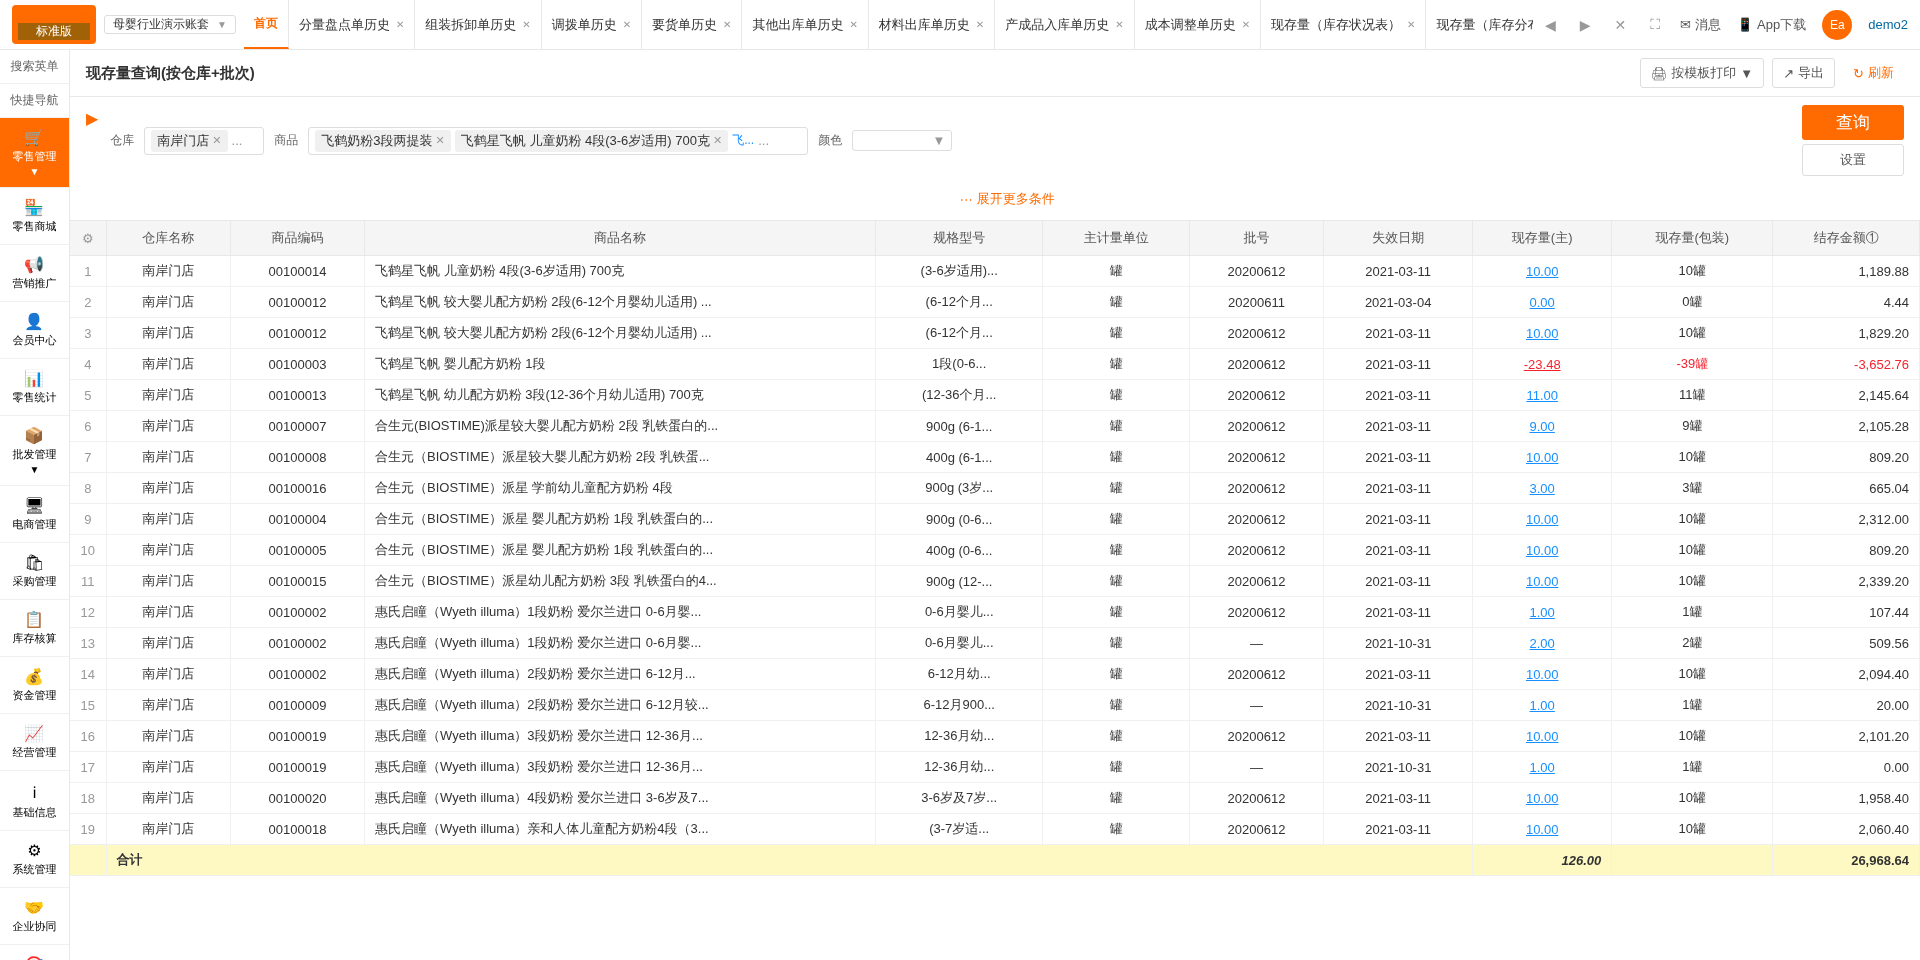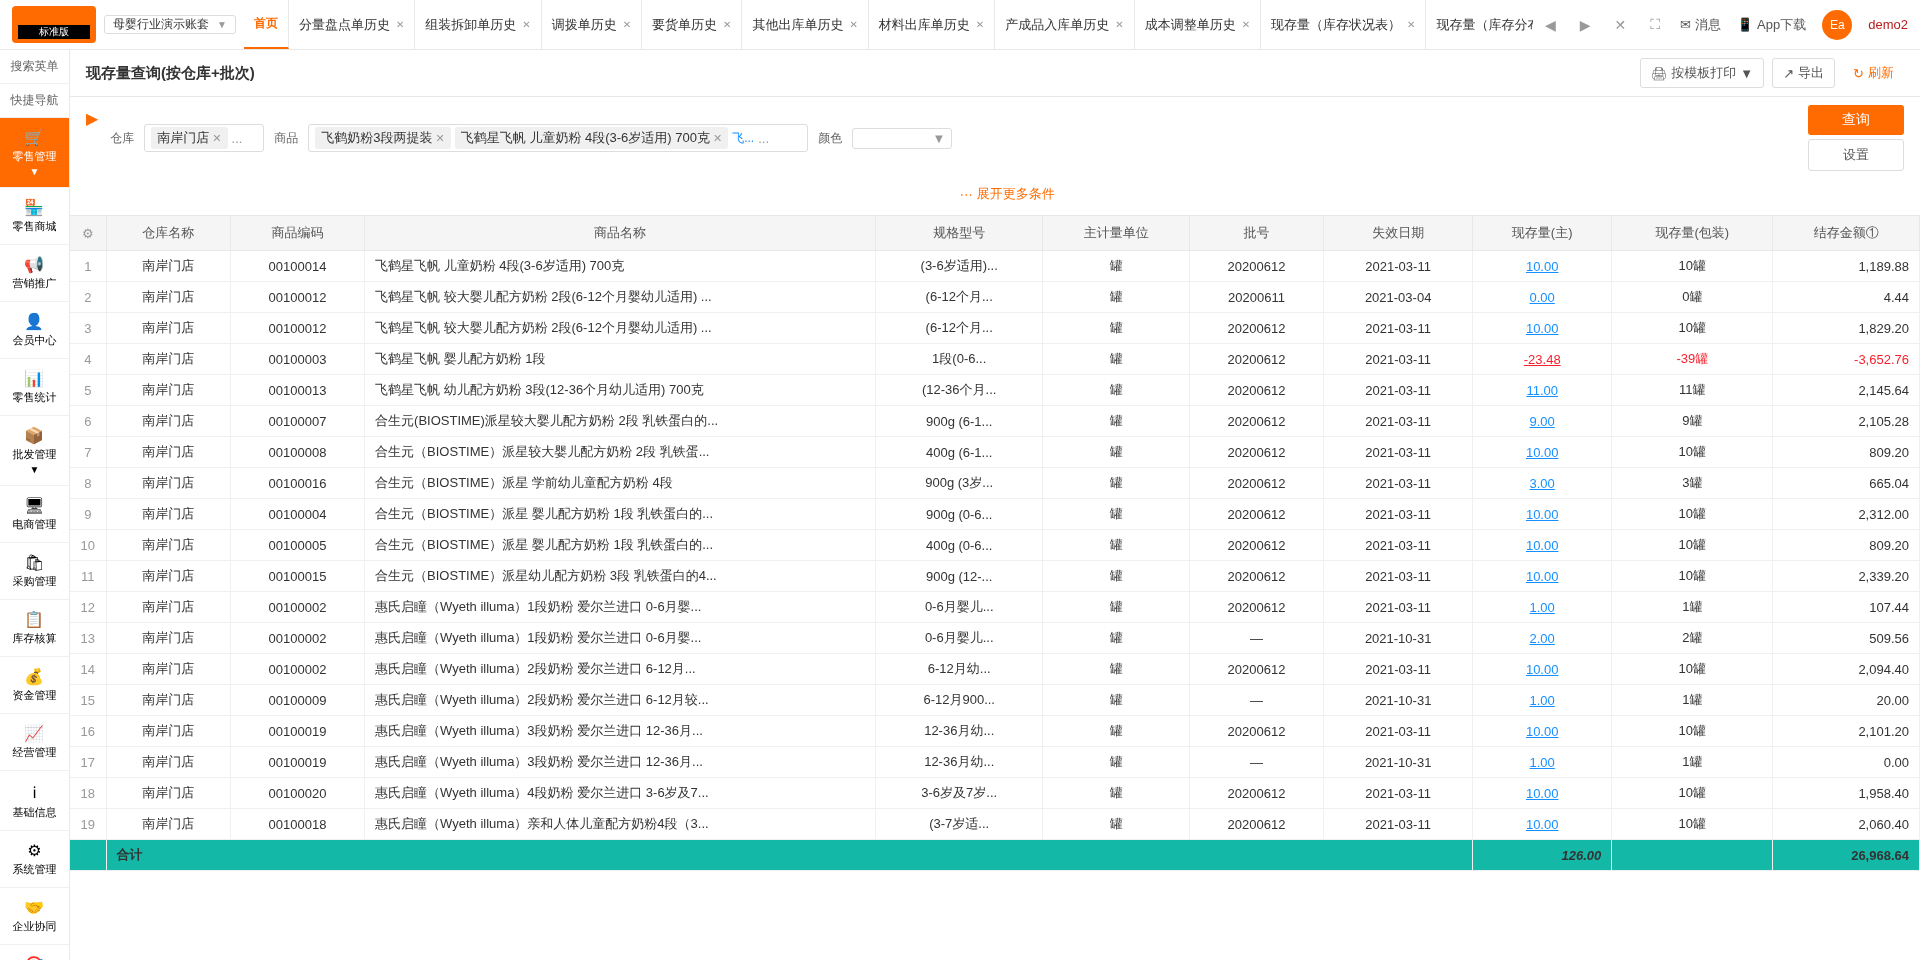--- a/index.html
+++ b/index.html
@@ -10,21 +10,21 @@
     .logo-area { display: flex; align-items: center; gap: 6px; min-width: 80px; }
     .logo-text { font-size: 12px; color: #ff6b00; font-weight: bold; line-height: 1.2; }
     .tab-bar { display: flex; align-items: center; overflow: hidden; flex: 1; gap: 0; height: 100%; }
     .tab-item { display: flex; align-items: center; padding: 0 10px; height: 100%; border-right: 1px solid #e8e8e8; cursor: pointer; white-space: nowrap; font-size: 12px; color: #333; background: #fff; position: relative; gap: 4px; }
     .tab-item.home { color: #ff6b00; font-weight: bold; border-bottom: 2px solid #ff6b00; }
     .tab-item .close-btn { font-size: 10px; color: #999; margin-left: 2px; cursor: pointer; }
     .top-bar-right { display: flex; align-items: center; gap: 16px; margin-left: auto; }
     .top-bar-right .msg { display: flex; align-items: center; gap: 4px; color: #555; cursor: pointer; }
     .top-bar-right .app { display: flex; align-items: center; gap: 4px; color: #555; cursor: pointer; }
     .user-avatar { width: 30px; height: 30px; border-radius: 50%; background: #ff6b00; display: flex; align-items: center; justify-content: center; color: #fff; font-size: 12px; cursor: pointer; }
-    .user-name { color: #b91c1c; cursor: pointer; }
+    .user-name { color: #0369a1; cursor: pointer; }
     .tab-nav-btn { background: none; border: none; cursor: pointer; color: #999; font-size: 14px; padding: 4px; }
 
     
     .main-layout { display: flex; flex: 1; overflow: hidden; }
 
     
     .sidebar { width: 70px; background: #fff; display: flex; flex-direction: column; border-right: 1px solid #e8e8e8; flex-shrink: 0; overflow-y: auto; }
     .sidebar-search { padding: 8px 6px; text-align: center; color: #666; font-size: 12px; cursor: pointer; border-bottom: 1px solid #f0f0f0; }
     .sidebar-quick { padding: 8px 6px; text-align: center; color: #666; font-size: 12px; cursor: pointer; border-bottom: 1px solid #f0f0f0; }
     .sidebar-item { display: flex; flex-direction: column; align-items: center; padding: 10px 4px; cursor: pointer; border-bottom: 1px solid #f0f0f0; gap: 2px; }
@@ -51,52 +51,52 @@
     .filter-label { color: #666; font-size: 12px; white-space: nowrap; }
     .filter-tag-group { display: flex; align-items: center; gap: 4px; border: 1px solid #ddd; border-radius: 3px; padding: 2px 6px; background: #fff; min-width: 120px; }
     .filter-tag { display: flex; align-items: center; gap: 3px; background: #f0f0f0; border-radius: 3px; padding: 2px 6px; font-size: 12px; color: #333; }
     .filter-tag .remove { color: #999; cursor: pointer; font-size: 11px; }
     .filter-more { color: #999; cursor: pointer; }
     .filter-product-group { display: flex; align-items: center; gap: 4px; border: 1px solid #ddd; border-radius: 3px; padding: 2px 6px; background: #fff; flex: 1; min-width: 200px; max-width: 500px; }
     .expand-more { display: flex; align-items: center; gap: 4px; color: #ff6b00; font-size: 12px; cursor: pointer; padding: 4px; margin-top: 4px; }
     .filter-color-group { display: flex; align-items: center; gap: 4px; border: 1px solid #ddd; border-radius: 3px; padding: 2px 6px; background: #fff; min-width: 100px; }
     .filter-color-arrow { color: #999; cursor: pointer; margin-left: auto; }
 
-    .btn-query { background: #ff6b00; color: #fff; border: none; padding: 6px 34px; border-radius: 3px; cursor: pointer; font-size: 14px; }
+    .btn-query { background: #ff6b00; color: #fff; border: none; padding: 6px 34px; border-radius: 3px; cursor: pointer; font-size: 17px; }
     .btn-setting { background: #fff; color: #555; border: 1px solid #ddd; padding: 6px 12px; border-radius: 3px; cursor: pointer; font-size: 13px; }
 
     
     .table-area { flex: 1; overflow: auto; background: #fff; margin: 0; }
     table { width: 100%; border-collapse: collapse; font-size: 12px; }
     thead tr { background: #f5f5f5; }
     th { padding: 8px 10px; text-align: center; border-bottom: 1px solid #e8e8e8; border-right: 1px solid #e8e8e8; color: #555; font-weight: 500; white-space: nowrap; position: sticky; top: 0; background: #f5f5f5; z-index: 1; }
     td { padding: 6px 10px; border-bottom: 1px solid #f0f0f0; border-right: 1px solid #f0f0f0; color: #333; text-align: center; white-space: nowrap; }
     .td-left { text-align: left; }
     .td-right { text-align: right; }
     .td-link { color: #1890ff; text-decoration: underline; cursor: pointer; }
     .td-red { color: #f5222d; }
     .row-num { color: #999; }
-    .summary-row td { background: #14b8a6; font-weight: 500; }
+    .summary-row td { background: #fef9c3; font-weight: 500; }
     .settings-icon { cursor: pointer; color: #999; }
 
     
     ::-webkit-scrollbar { width: 6px; height: 6px; }
     ::-webkit-scrollbar-track { background: #f5f5f5; }
     ::-webkit-scrollbar-thumb { background: #ccc; border-radius: 3px; }
 
     .expand-arrow { color: #ff6b00; font-size: 16px; cursor: pointer; }
   </style>
 </head>
 <body>
 
 <div class="top-bar">
   <div class="logo-area">
     <div style="background:#ff6b00;padding:4px 6px;border-radius:4px;">
       <div class="logo-text">畅捷通好生意</div>
-      <div style="font-size:10px;color:#fff;background:#000000;text-align:center;">标准版</div>
+      <div style="font-size:12px;color:#fff;background:#a16207;text-align:center;">标准版</div>
     </div>
   </div>
   <div style="display:flex;align-items:center;gap:8px;padding:0 8px;border:1px solid #ddd;border-radius:3px;cursor:pointer;">
     <span style="font-size:12px;color:#333;">母婴行业演示账套</span>
     <span style="font-size:10px;color:#999;">▼</span>
   </div>
   <div class="tab-bar">
     <div class="tab-item home">首页</div>
     <div class="tab-item">
         <span>分量盘点单历史</span>

